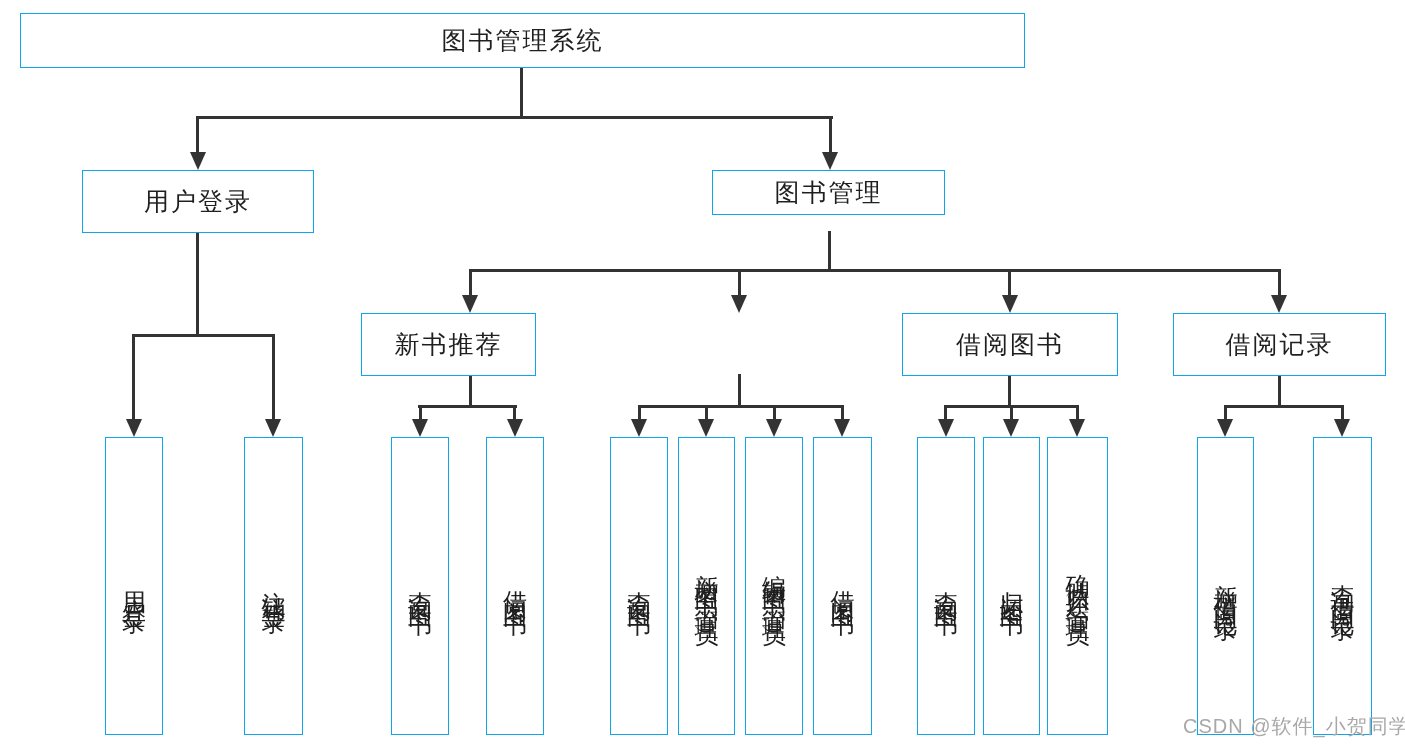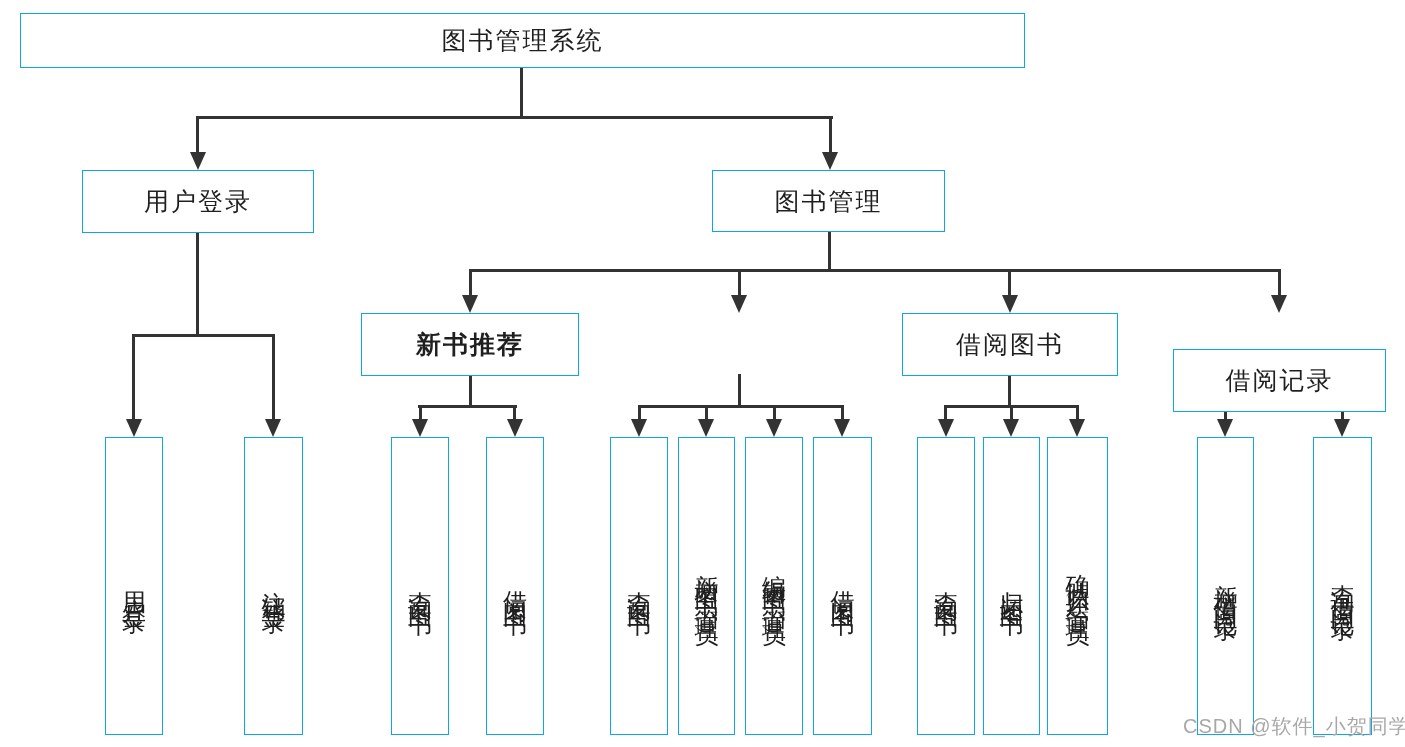--- a/index.html
+++ b/index.html
@@ -77,21 +77,21 @@
   <div class="line" style="left:520px; top:66px; width:3px; height:53px;"></div>
   <div class="line" style="left:196px; top:116px; width:637px; height:3px;"></div>
   <div class="line" style="left:196px; top:116px; width:3px; height:42px;"></div>
   <div class="arrow" style="left:190px; top:152px;"></div>
   <div class="line" style="left:829px; top:116px; width:3px; height:42px;"></div>
   <div class="arrow" style="left:822px; top:152px;"></div>
 
   <div class="box" style="left:82px; top:170px; width:232px; height:63px;">
     <span class="hlabel">用户登录</span>
   </div>
-  <div class="box" style="left:712px; top:170px; width:233px; height:62px;">
+  <div class="box" style="left:712px; top:170px; width:233px; height:45px;">
     <span class="hlabel">图书管理</span>
   </div>
 
   <div class="line" style="left:196px; top:231px; width:3px; height:106px;"></div>
   <div class="line" style="left:132px; top:334px; width:143px; height:3px;"></div>
   <div class="line" style="left:132px; top:334px; width:3px; height:88px;"></div>
   <div class="arrow" style="left:126px; top:419px;"></div>
   <div class="line" style="left:272px; top:334px; width:3px; height:88px;"></div>
   <div class="arrow" style="left:265px; top:419px;"></div>
 
@@ -99,27 +99,27 @@
   <div class="line" style="left:469px; top:269px; width:812px; height:3px;"></div>
   <div class="line" style="left:469px; top:269px; width:3px; height:32px;"></div>
   <div class="arrow" style="left:462px; top:295px;"></div>
   <div class="line" style="left:738px; top:269px; width:3px; height:32px;"></div>
   <div class="arrow" style="left:731px; top:295px;"></div>
   <div class="line" style="left:1008px; top:269px; width:3px; height:32px;"></div>
   <div class="arrow" style="left:1002px; top:295px;"></div>
   <div class="line" style="left:1278px; top:269px; width:3px; height:32px;"></div>
   <div class="arrow" style="left:1271px; top:295px;"></div>
 
-  <div class="box" style="left:361px; top:313px; width:218px; height:63px;font-weight:bold;">
+  <div class="box" style="left:361px; top:313px; width:175px; height:63px;">
     <span class="hlabel">新书推荐</span>
   </div>
   <div class="box" style="left:902px; top:313px; width:216px; height:63px;">
     <span class="hlabel">借阅图书</span>
   </div>
-  <div class="box" style="left:1173px; top:313px; width:213px; height:63px;margin-top:36px;">
+  <div class="box" style="left:1173px; top:313px; width:213px; height:63px;">
     <span class="hlabel">借阅记录</span>
   </div>
 
   <div class="line" style="left:469px; top:374px; width:3px; height:34px;"></div>
   <div class="line" style="left:418px; top:405px; width:99px; height:3px;"></div>
   <div class="line" style="left:419px; top:405px; width:3px; height:18px;"></div>
   <div class="arrow" style="left:412px; top:419px;"></div>
   <div class="line" style="left:513px; top:405px; width:3px; height:18px;"></div>
   <div class="arrow" style="left:507px; top:419px;"></div>
 

